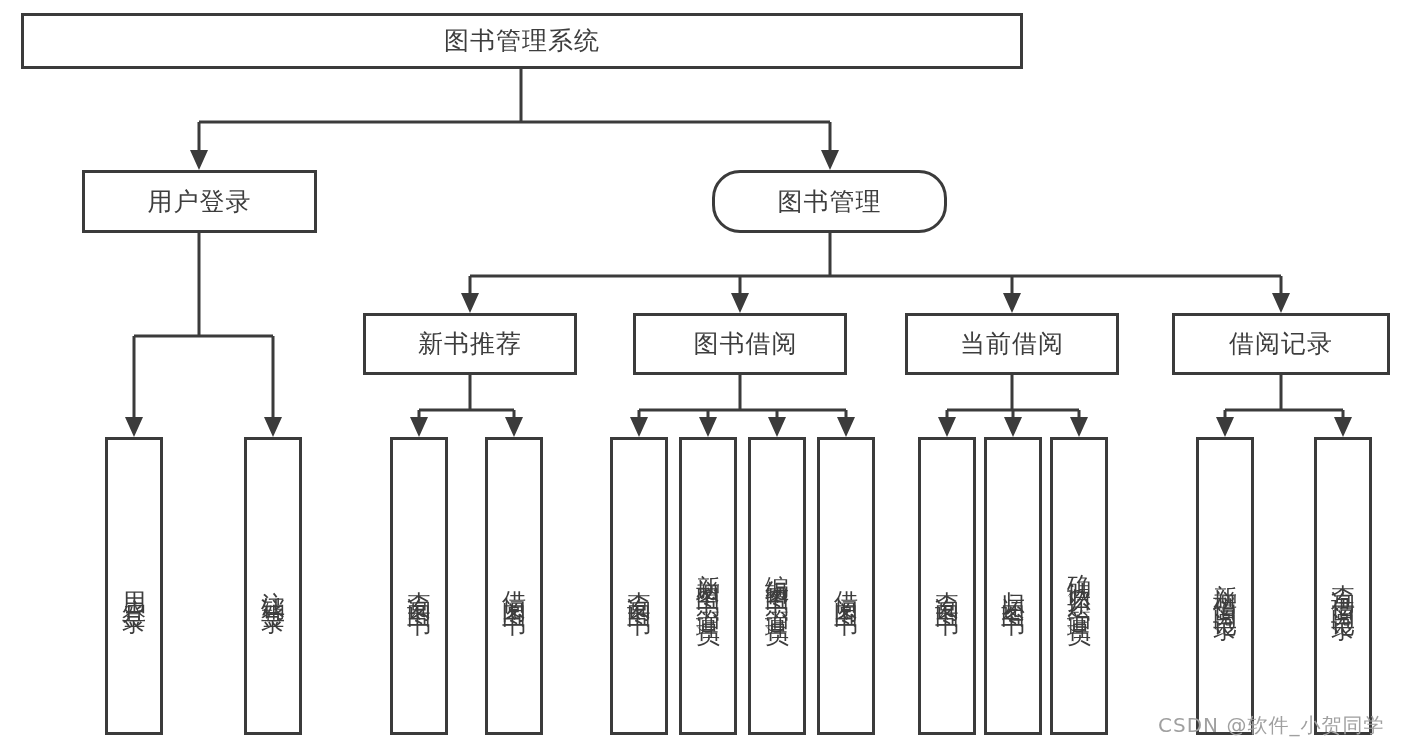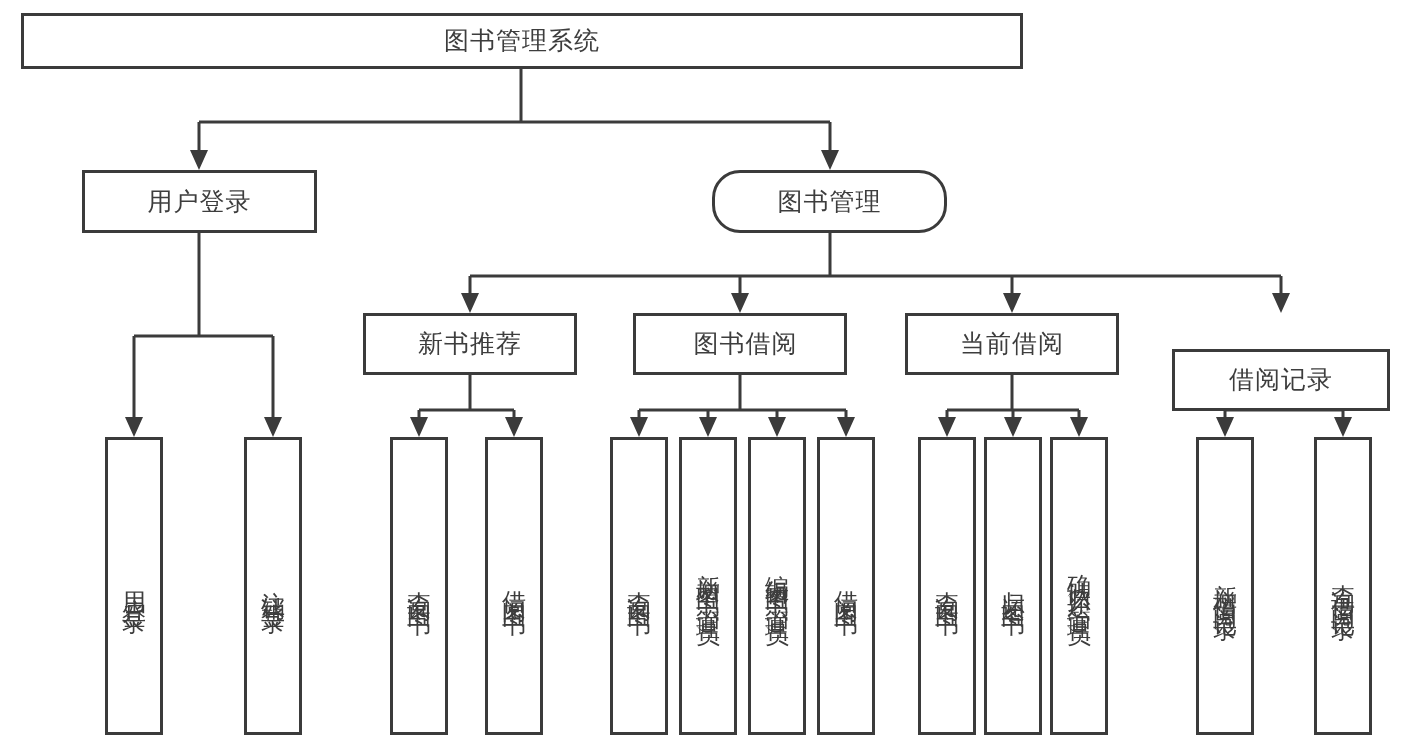--- a/index.html
+++ b/index.html
@@ -109,21 +109,21 @@
 
   <div class="node" style="left:363px; top:313px; width:214px; height:62px;align-items:center;">
     <span class="hlabel">新书推荐</span>
   </div>
   <div class="node" style="left:633px; top:313px; width:214px; height:62px;padding-left:11px;">
     <span class="hlabel">图书借阅</span>
   </div>
   <div class="node" style="left:905px; top:313px; width:214px; height:62px;">
     <span class="hlabel">当前借阅</span>
   </div>
-  <div class="node" style="left:1172px; top:313px; width:218px; height:62px;margin-top:36px;">
+  <div class="node" style="left:1172px; top:313px; width:218px; height:62px;">
     <span class="hlabel">借阅记录</span>
   </div>
 
   <div class="node" style="left:105px; top:437px; width:58px; height:298px;">
     <span class="vlabel">用户登录</span>
   </div>
   <div class="node" style="left:244px; top:437px; width:58px; height:298px;">
     <span class="vlabel">注销登录</span>
   </div>
 
@@ -157,14 +157,15 @@
     <span class="vlabel">确认归还（管理员）</span>
   </div>
 
   <div class="node" style="left:1196px; top:437px; width:58px; height:298px;">
     <span class="vlabel">新增借阅记录</span>
   </div>
   <div class="node" style="left:1314px; top:437px; width:58px; height:298px;">
     <span class="vlabel">查询借阅记录</span>
   </div>
 
+  <div class="watermark">CSDN @软件_小贺同学</div>
 
 </div>
 
 </body></html>

